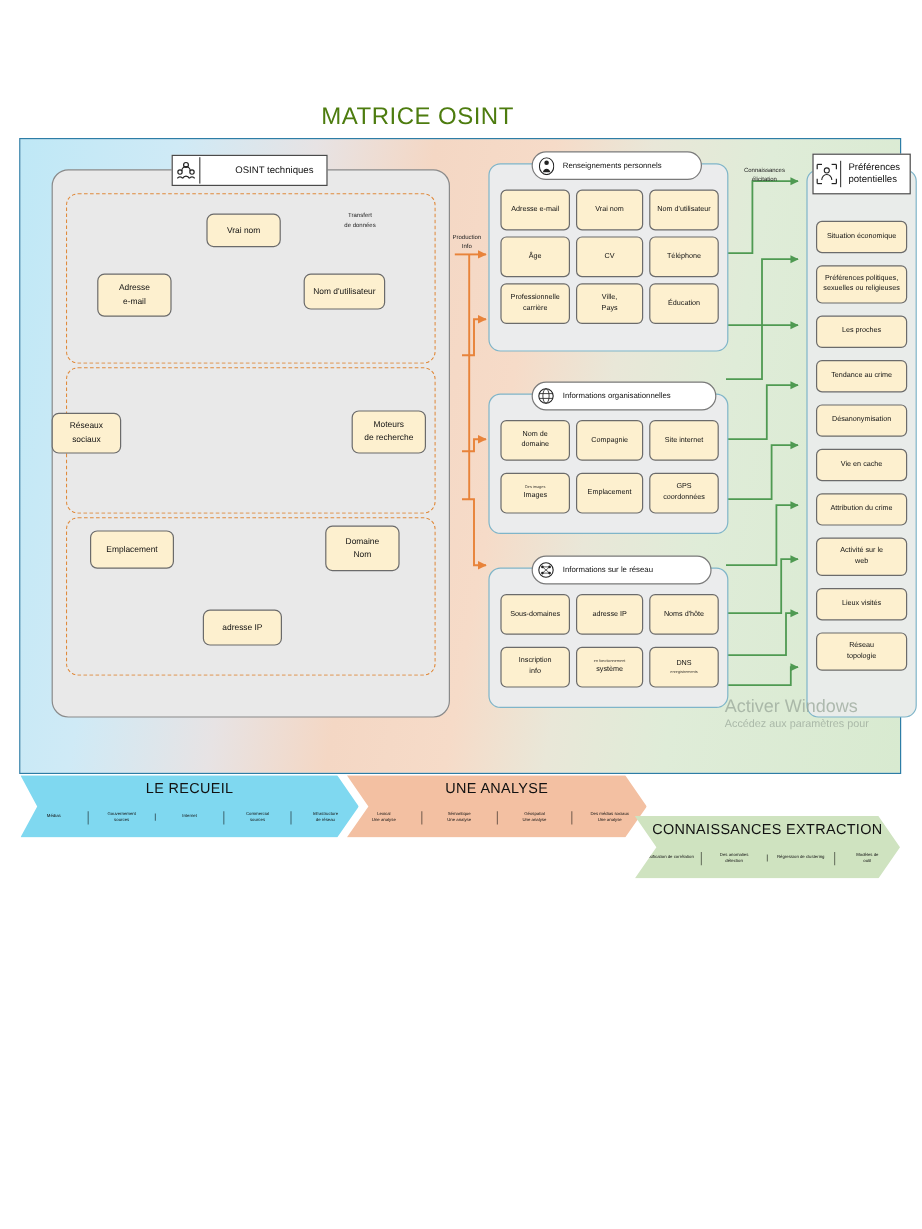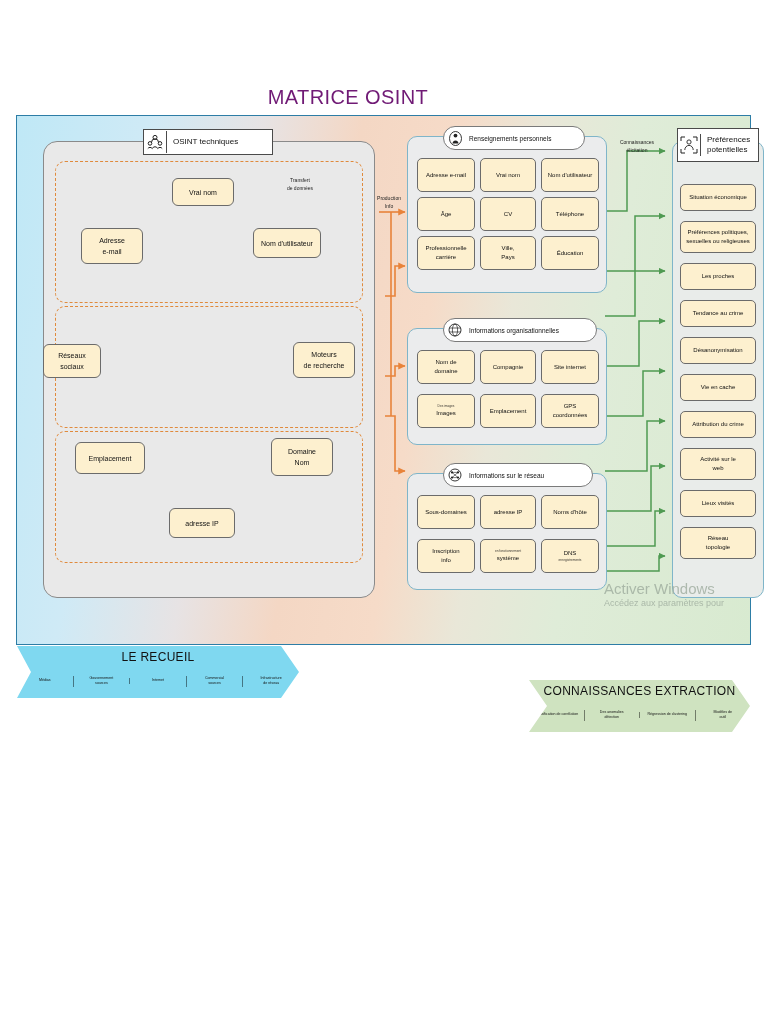--- a/index.html
+++ b/index.html
@@ -1,20 +1,20 @@
 <!DOCTYPE html>
 <html><head>
 <meta charset="utf-8">
 <style>
   html,body{margin:0;padding:0;background:#fff;}
   body{width:768px;height:1024px;font-family:"Liberation Sans",sans-serif;color:#111;}
   #page{position:relative;width:768px;height:1024px;overflow:hidden;background:#fff;}
 
   #title{position:absolute;left:0;top:86px;width:696px;text-align:center;
-         font-size:20px;letter-spacing:.4px;color:#701a75;font-weight:400;}
+         font-size:20px;letter-spacing:.4px;color:#4d7c0f;font-weight:400;}
 
   
   #canvas{position:absolute;left:16px;top:115px;width:735px;height:530px;
           border:1px solid #2d7da6;
           background:linear-gradient(100deg,#bfe8f6 0%,#cfeaf6 16%,#e7e3e4 30%,
                      #f4d7c4 42%,#f6dbc8 54%,#e9e7d8 64%,#dfecd8 76%,#d8ead0 100%);
           box-sizing:border-box;}
 
   
   #leftpanel{position:absolute;left:26px;top:25px;width:330px;height:455px;
@@ -148,21 +148,21 @@
         <path d="M588 455 L642 455 L642 440 L648 440"></path>
       </g>
     </svg>
 
     <div id="leftpanel"></div>
 
     <div class="dashbox" style="left:38px;top:45px;width:306px;height:140px;"></div>
     <div class="dashbox" style="left:38px;top:190px;width:306px;height:120px;"></div>
     <div class="dashbox" style="left:38px;top:315px;width:306px;height:130px;"></div>
 
-    <div class="chip" style="left:126px;top:13px;width:128px;height:24px;">
+    <div class="chip" style="left:126px;top:13px;width:128px;height:24px;gap:23px;">
       <span class="ic">
         <svg width="16" height="16" viewBox="0 0 16 16">
           <circle cx="8" cy="3.4" r="2" fill="none" stroke="#222" stroke-width="1"></circle>
           <path d="M4.5 8.4a3.5 3.5 0 0 1 7 0" fill="none" stroke="#222" stroke-width="1"></path>
           <circle cx="3" cy="9.4" r="1.8" fill="none" stroke="#222" stroke-width="1"></circle>
           <circle cx="13" cy="9.4" r="1.8" fill="none" stroke="#222" stroke-width="1"></circle>
           <path d="M0.8 14.6a2.6 2.6 0 0 1 4.4 0M10.8 14.6a2.6 2.6 0 0 1 4.4 0M5.3 14.6a2.9 2.9 0 0 1 5.4 0" fill="none" stroke="#222" stroke-width="1"></path>
         </svg>
       </span>
       <span class="lb">OSINT techniques</span>
@@ -350,20 +350,34 @@
         <div class="sub" style="white-space:pre-line">Gouvernement
 sources</div>
         <div class="sub" style="white-space:pre-line">Internet</div>
         <div class="sub" style="white-space:pre-line">Commercial
 sources</div>
         <div class="sub" style="white-space:pre-line">Infrastructure
 de réseau</div>
       </div>
     </div>
 
+    <div class="chev" style="left:272px;width:250px;background:#f3c0a2;
+         clip-path:polygon(0 0,232px 0,250px 26px,232px 52px,0 52px,18px 26px);">
+      <div class="big">UNE ANALYSE</div>
+      <div class="subs">
+        <div class="sub" style="white-space:pre-line">Lexical
+Une analyse</div>
+        <div class="sub" style="white-space:pre-line">Sémantique
+Une analyse</div>
+        <div class="sub" style="white-space:pre-line">Géospatial
+Une analyse</div>
+        <div class="sub" style="white-space:pre-line">Des médias sociaux
+Une analyse</div>
+      </div>
+    </div>
 
     <div class="chev" style="left:512px;width:221px;background:#cfe3c0;
          clip-path:polygon(0 0,203px 0,221px 26px,203px 52px,0 52px,18px 26px);margin-top:34px;">
       <div class="big">CONNAISSANCES   EXTRACTION</div>
       <div class="subs">
         <div class="sub" style="white-space:pre-line">Classification de corrélation</div>
         <div class="sub" style="white-space:pre-line">Des anomalies
 détection</div>
         <div class="sub" style="white-space:pre-line">Régression de clustering</div>
         <div class="sub" style="white-space:pre-line">Modèles de

